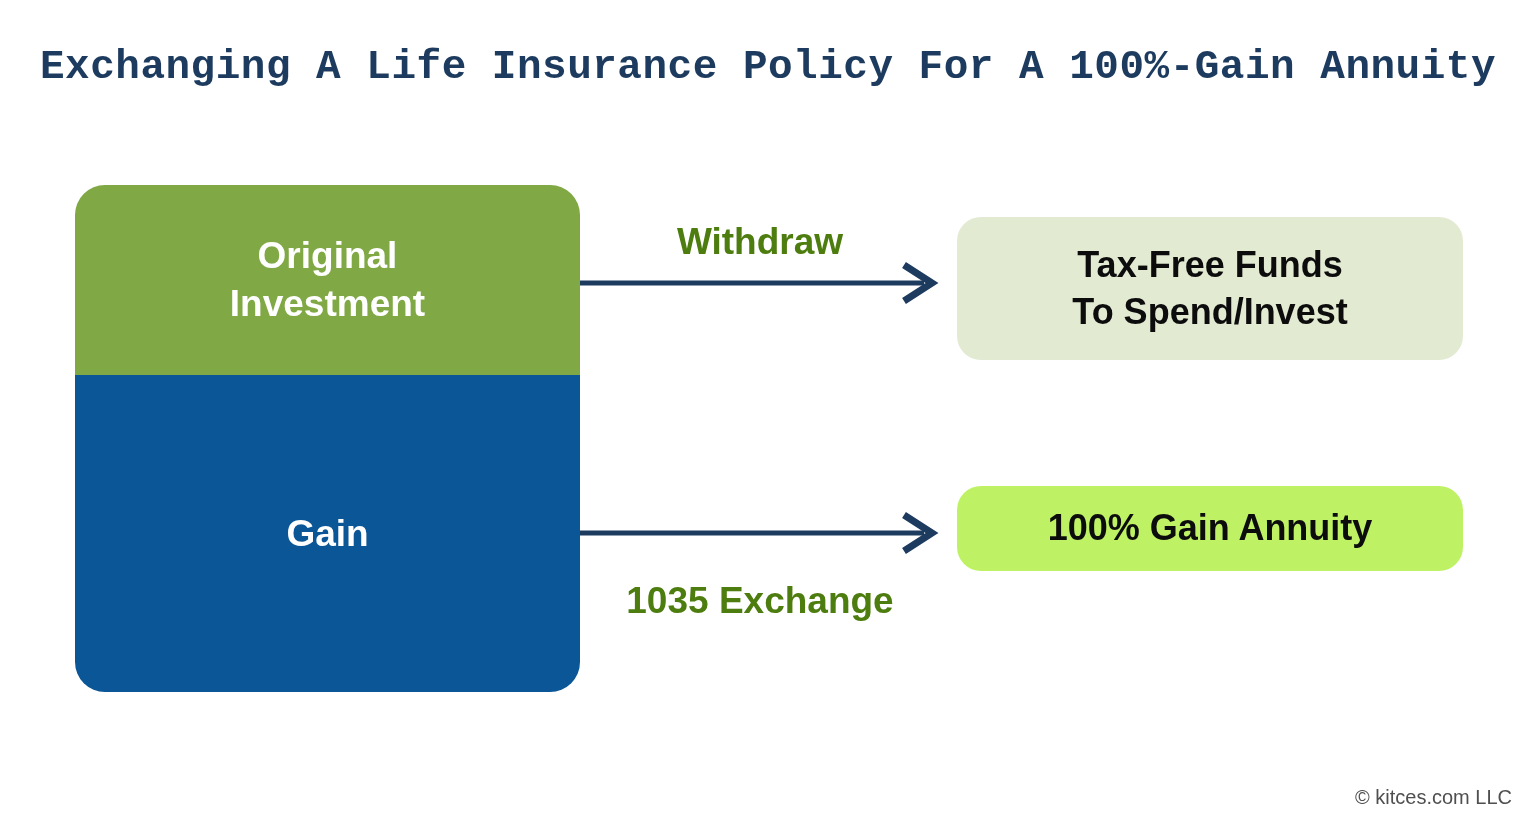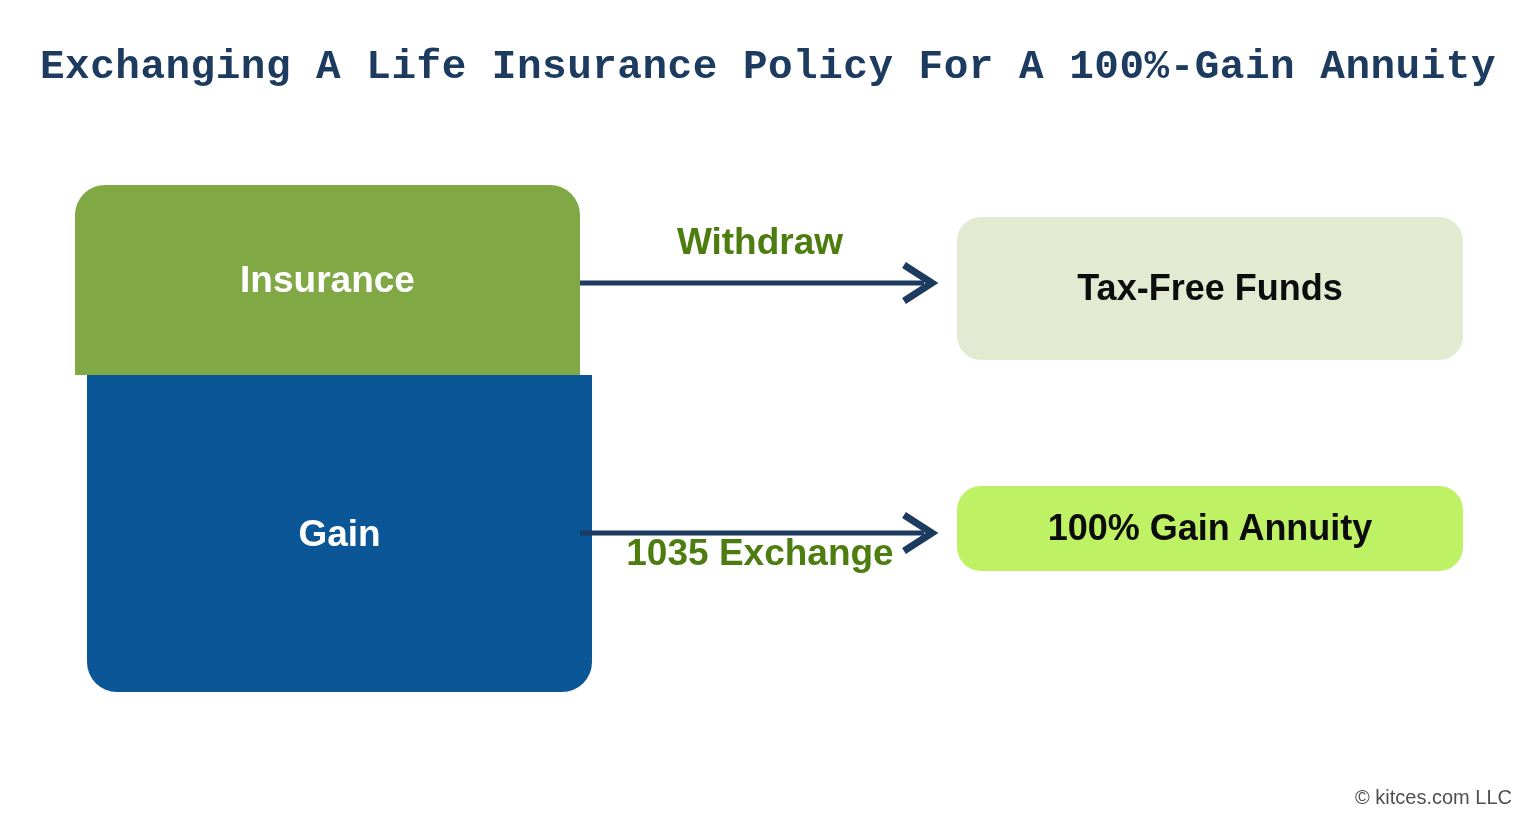--- a/index.html
+++ b/index.html
@@ -52,40 +52,39 @@
     height: 317px;
     background: #0a5697;
     border-radius: 0 0 30px 30px;
     display: flex;
     align-items: center;
     justify-content: center;
     color: #ffffff;
     font-size: 37px;
     font-weight: 700;
     text-align: center;
-    margin-left: 12px;
   }
 
   
   .arrow-svg { position: absolute; overflow: visible; }
   .arrow-line { stroke: #1c3b5e; stroke-width: 5; fill: none; }
   .arrow-head { stroke: #1c3b5e; stroke-width: 7; fill: none; }
 
   .arrow-label {
     position: absolute;
     left: 580px;
     width: 360px;
     text-align: center;
     font-size: 37px;
     font-weight: 700;
     color: #4d7c0f;
     white-space: nowrap;
   }
   .arrow-label.withdraw { top: 221px; }
-  .arrow-label.exchange { top: 532px; }
+  .arrow-label.exchange { top: 580px; }
 
   
   .result-box {
     position: absolute;
     left: 957px;
     width: 506px;
     border-radius: 24px;
     display: flex;
     flex-direction: column;
     justify-content: center;
@@ -116,40 +115,42 @@
     text-align: center;
   }
 </style>
 </head>
 <body>
 
 <h1 class="title">Exchanging A Life Insurance Policy For A 100%-Gain Annuity</h1>
 
 <div class="stack">
   <div class="stack-top">
-    <span>Insurance</span>
+    <span>Original</span>
+    <span>Investment</span>
   </div>
   <div class="stack-bottom">
     <span>Gain</span>
   </div>
 </div>
 
 <div class="arrow-label withdraw">Withdraw</div>
 <svg class="arrow-svg" style="left:580px; top:260px;" width="360" height="46">
   <line class="arrow-line" x1="0" y1="23" x2="344" y2="23"></line>
   <polyline class="arrow-head" points="324,5 352,23 324,41"></polyline>
 </svg>
 
 <svg class="arrow-svg" style="left:580px; top:510px;" width="360" height="46">
   <line class="arrow-line" x1="0" y1="23" x2="344" y2="23"></line>
   <polyline class="arrow-head" points="324,5 352,23 324,41"></polyline>
 </svg>
 <div class="arrow-label exchange">1035 Exchange</div>
 
 <div class="result-box tax-free">
   <span>Tax-Free Funds</span>
+  <span>To Spend/Invest</span>
 </div>
 
 <div class="result-box annuity">
   <span>100% Gain Annuity</span>
 </div>
 
 <div class="footer">© kitces.com LLC</div>
 
 </body></html>

